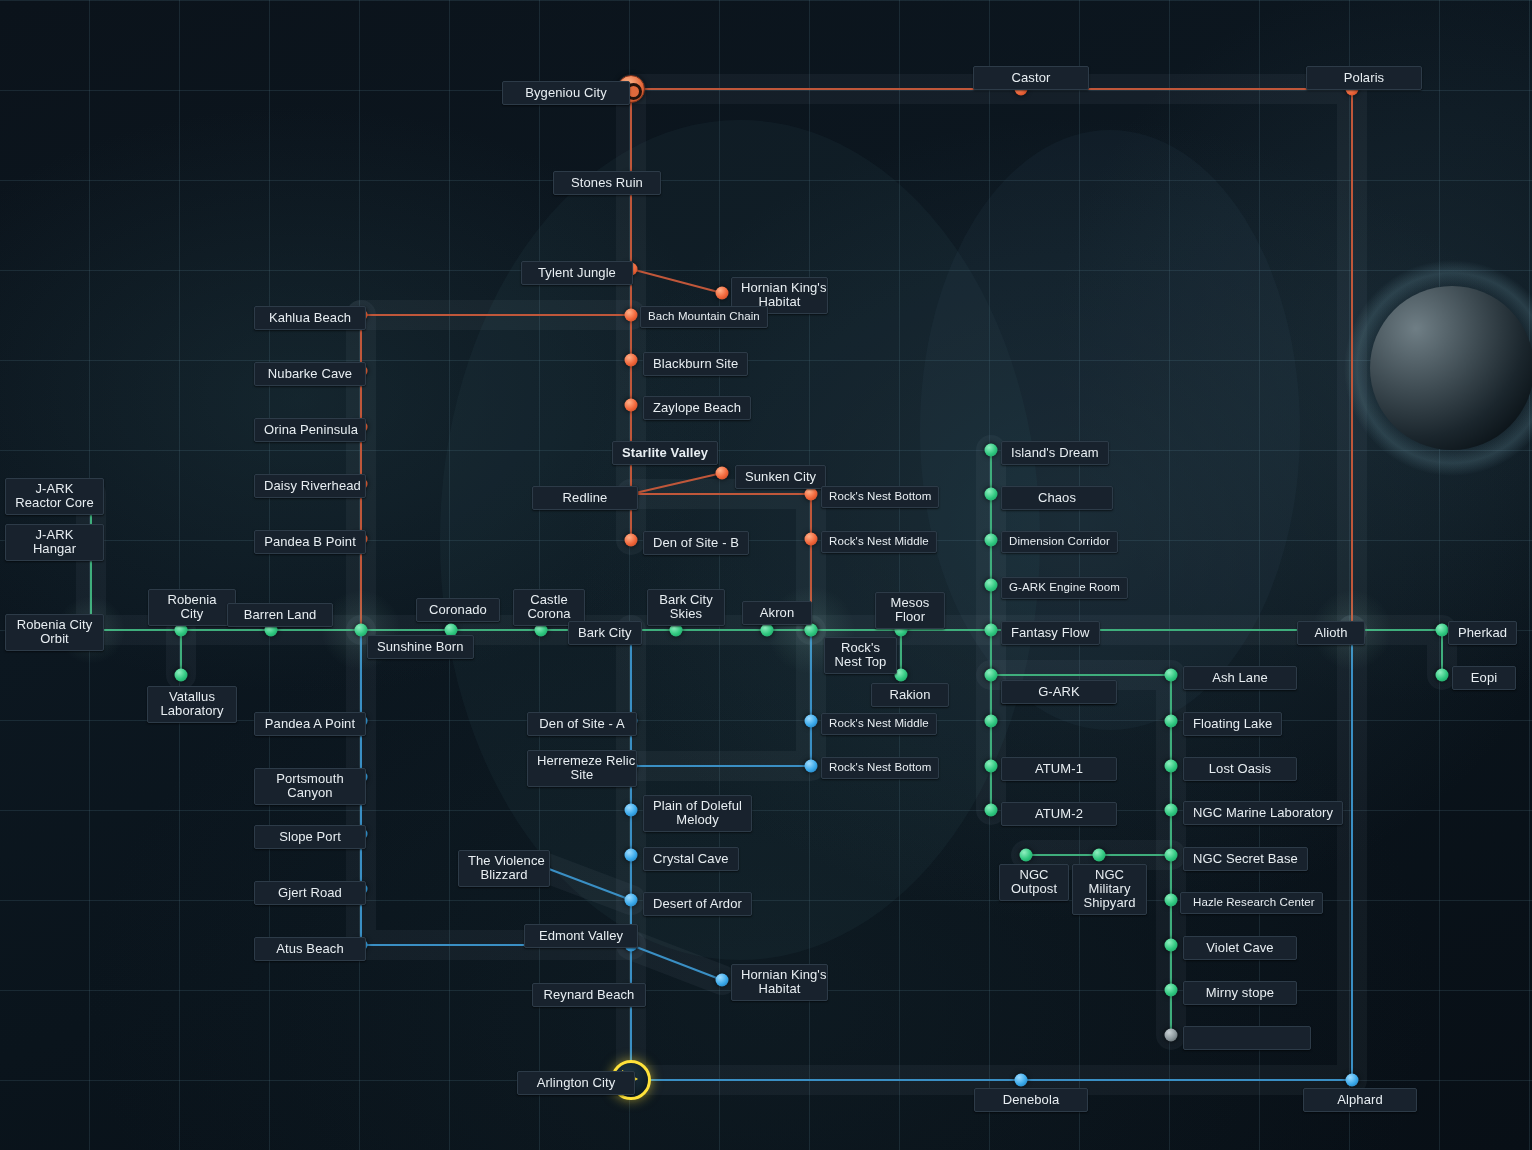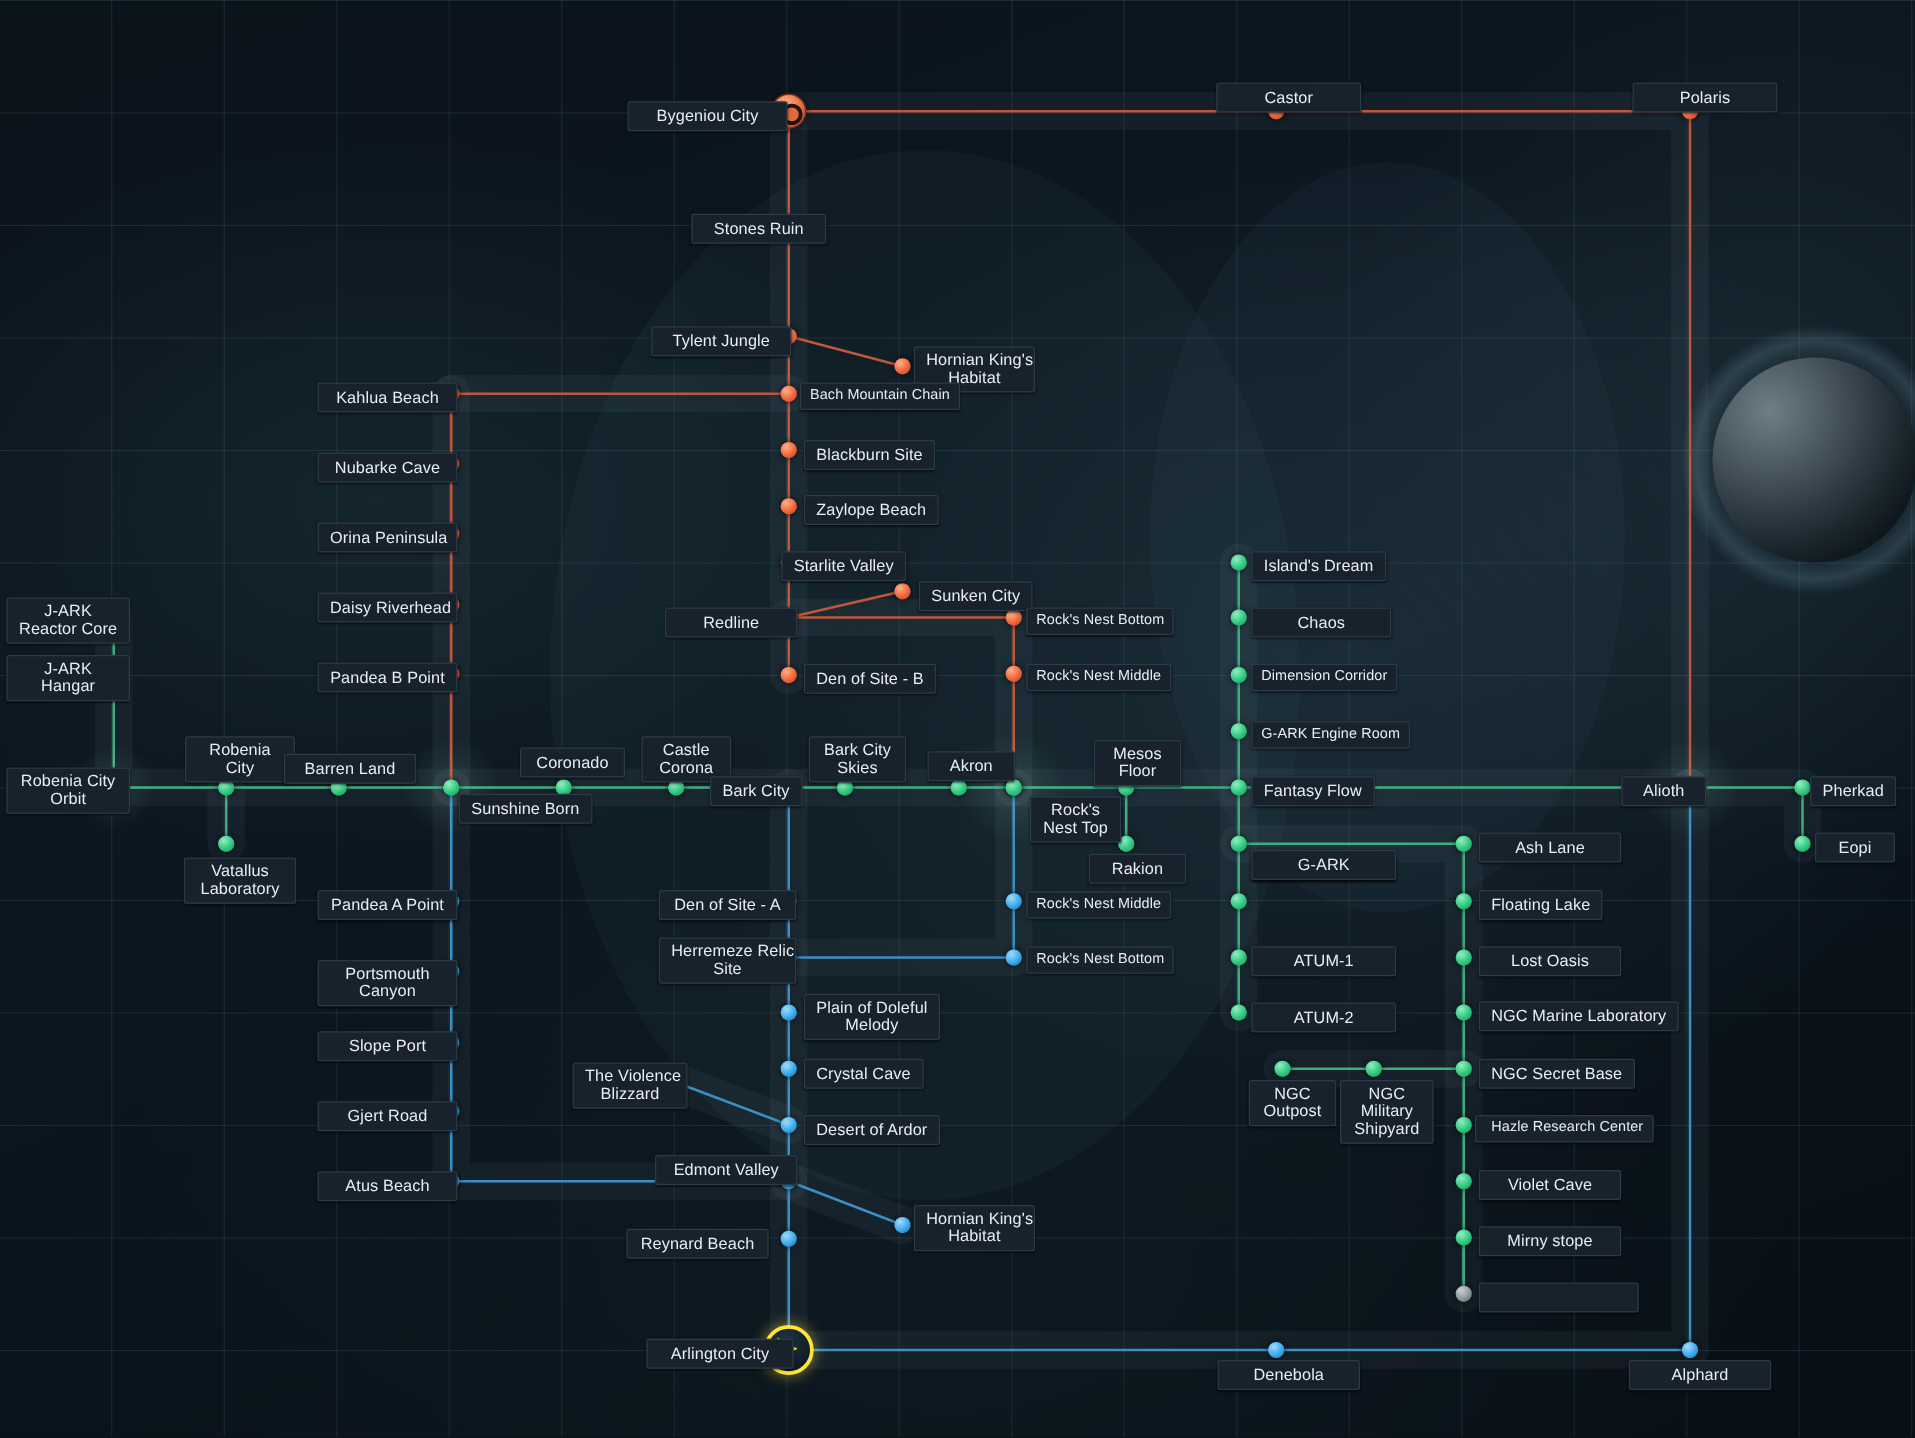--- a/index.html
+++ b/index.html
@@ -264,21 +264,21 @@
       <div class="lbl" style="left: 525px; top: 171px; width: 88px; margin-left: 28px;">Stones Ruin</div>
       <div class="lbl" style="left: 521px; top: 261px; width: 92px;">Tylent Jungle</div>
       <div class="lbl two" style="left: 731px; top: 277px; width: 77px;">Hornian King's
 Habitat</div>
       <div class="lbl sm" style="left: 640px; top: 306px;">Bach Mountain Chain</div>
       <div class="lbl" style="left: 254px; top: 306px; width: 92px;">Kahlua Beach</div>
       <div class="lbl" style="left: 643px; top: 352px;">Blackburn Site</div>
       <div class="lbl" style="left: 254px; top: 362px; width: 92px;">Nubarke Cave</div>
       <div class="lbl" style="left: 643px; top: 396px;">Zaylope Beach</div>
       <div class="lbl" style="left: 254px; top: 418px; width: 92px;">Orina Peninsula</div>
-      <div class="lbl" style="left: 625px; top: 441px;">Starlite Valley</div>
+      <div class="lbl" style="left: 612px; top: 441px; font-weight: bold;">Starlite Valley</div>
       <div class="lbl" style="left: 735px; top: 465px;">Sunken City</div>
       <div class="lbl" style="left: 254px; top: 474px; width: 92px;">Daisy Riverhead</div>
       <div class="lbl" style="left: 532px; top: 486px; width: 86px;">Redline</div>
       <div class="lbl sm" style="left: 821px; top: 486px;">Rock's Nest Bottom</div>
       <div class="lbl" style="left: 254px; top: 530px; width: 92px;">Pandea B Point</div>
       <div class="lbl" style="left: 643px; top: 531px;">Den of Site - B</div>
       <div class="lbl sm" style="left: 821px; top: 531px;">Rock's Nest Middle</div>
       <div class="lbl two" style="left: 5px; top: 478px; width: 79px;">J-ARK
 Reactor Core</div>
       <div class="lbl two" style="left: 5px; top: 524px; width: 79px;">J-ARK
@@ -340,20 +340,20 @@
 Site</div>
       <div class="lbl two" style="left: 643px; top: 795px;">Plain of Doleful
 Melody</div>
       <div class="lbl" style="left: 643px; top: 847px;">Crystal Cave</div>
       <div class="lbl two" style="left: 458px; top: 850px; width: 72px;">The Violence
 Blizzard</div>
       <div class="lbl" style="left: 643px; top: 892px;">Desert of Ardor</div>
       <div class="lbl" style="left: 524px; top: 924px; width: 94px;">Edmont Valley</div>
       <div class="lbl two" style="left: 731px; top: 964px; width: 77px;">Hornian King's
 Habitat</div>
-      <div class="lbl" style="left: 501px; top: 983px; width: 94px;">Reynard Beach</div>
+      <div class="lbl" style="left: 532px; top: 983px; width: 94px;">Reynard Beach</div>
       <div class="lbl sm" style="left: 821px; top: 713px;">Rock's Nest Middle</div>
       <div class="lbl sm" style="left: 821px; top: 757px;">Rock's Nest Bottom</div>
       <div class="lbl" style="left: 517px; top: 1071px; width: 98px;">Arlington City</div>
       <div class="lbl" style="left: 974px; top: 1088px; width: 94px;">Denebola</div>
       <div class="lbl" style="left: 1303px; top: 1088px; width: 94px;">Alphard</div>
     </div>
 </div>
 
 </body></html>

